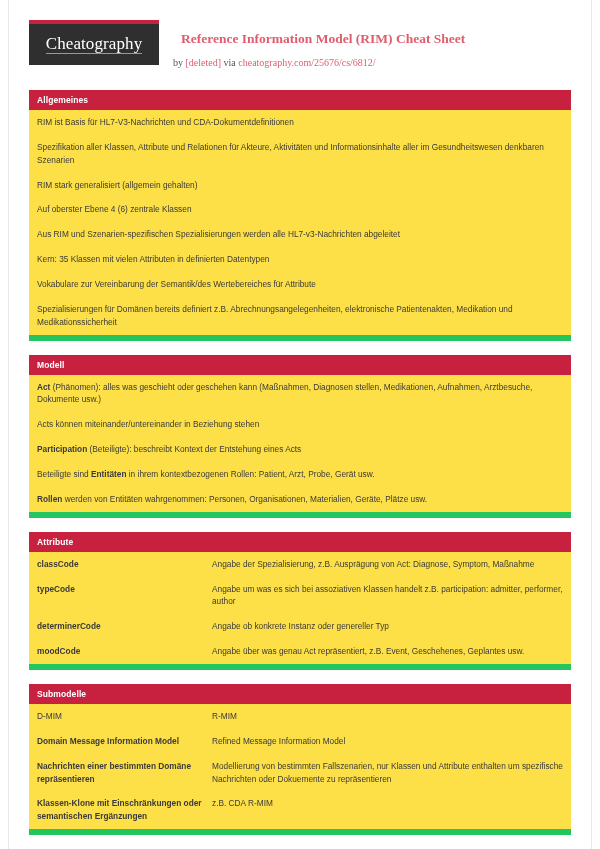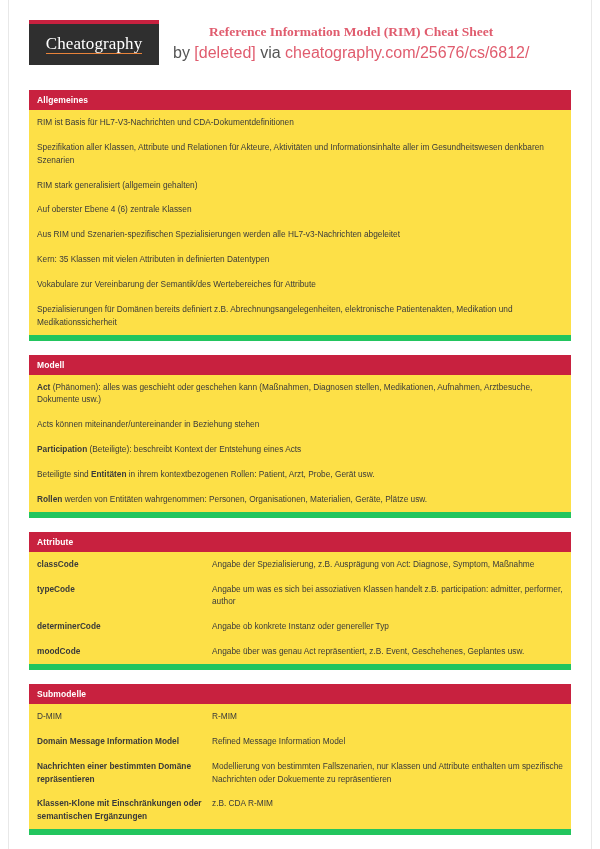--- a/index.html
+++ b/index.html
@@ -68,26 +68,25 @@
   .title-block {
     margin-left: 14px;
     padding-top: 2px;
   }
   .sheet-title {
     font-family: "Liberation Serif", serif;
     font-size: 13.5px;
     font-weight: bold;
     color: #e05c6e;
     line-height: 1.35;
-    margin: 1px;
-    text-align: center;
+    margin: 8px;
   }
   .byline {
-    font-family: Liberation Sans, sans-serif;
-    font-size: 16px;
+    font-family: Liberation Serif, serif;
+    font-size: 10px;
     color: #555555;
     margin-top: 1px;
     line-height: 1.35;
   }
   .byline .lnk {
     color: #e05c6e;
   }
 
   
   .section {

